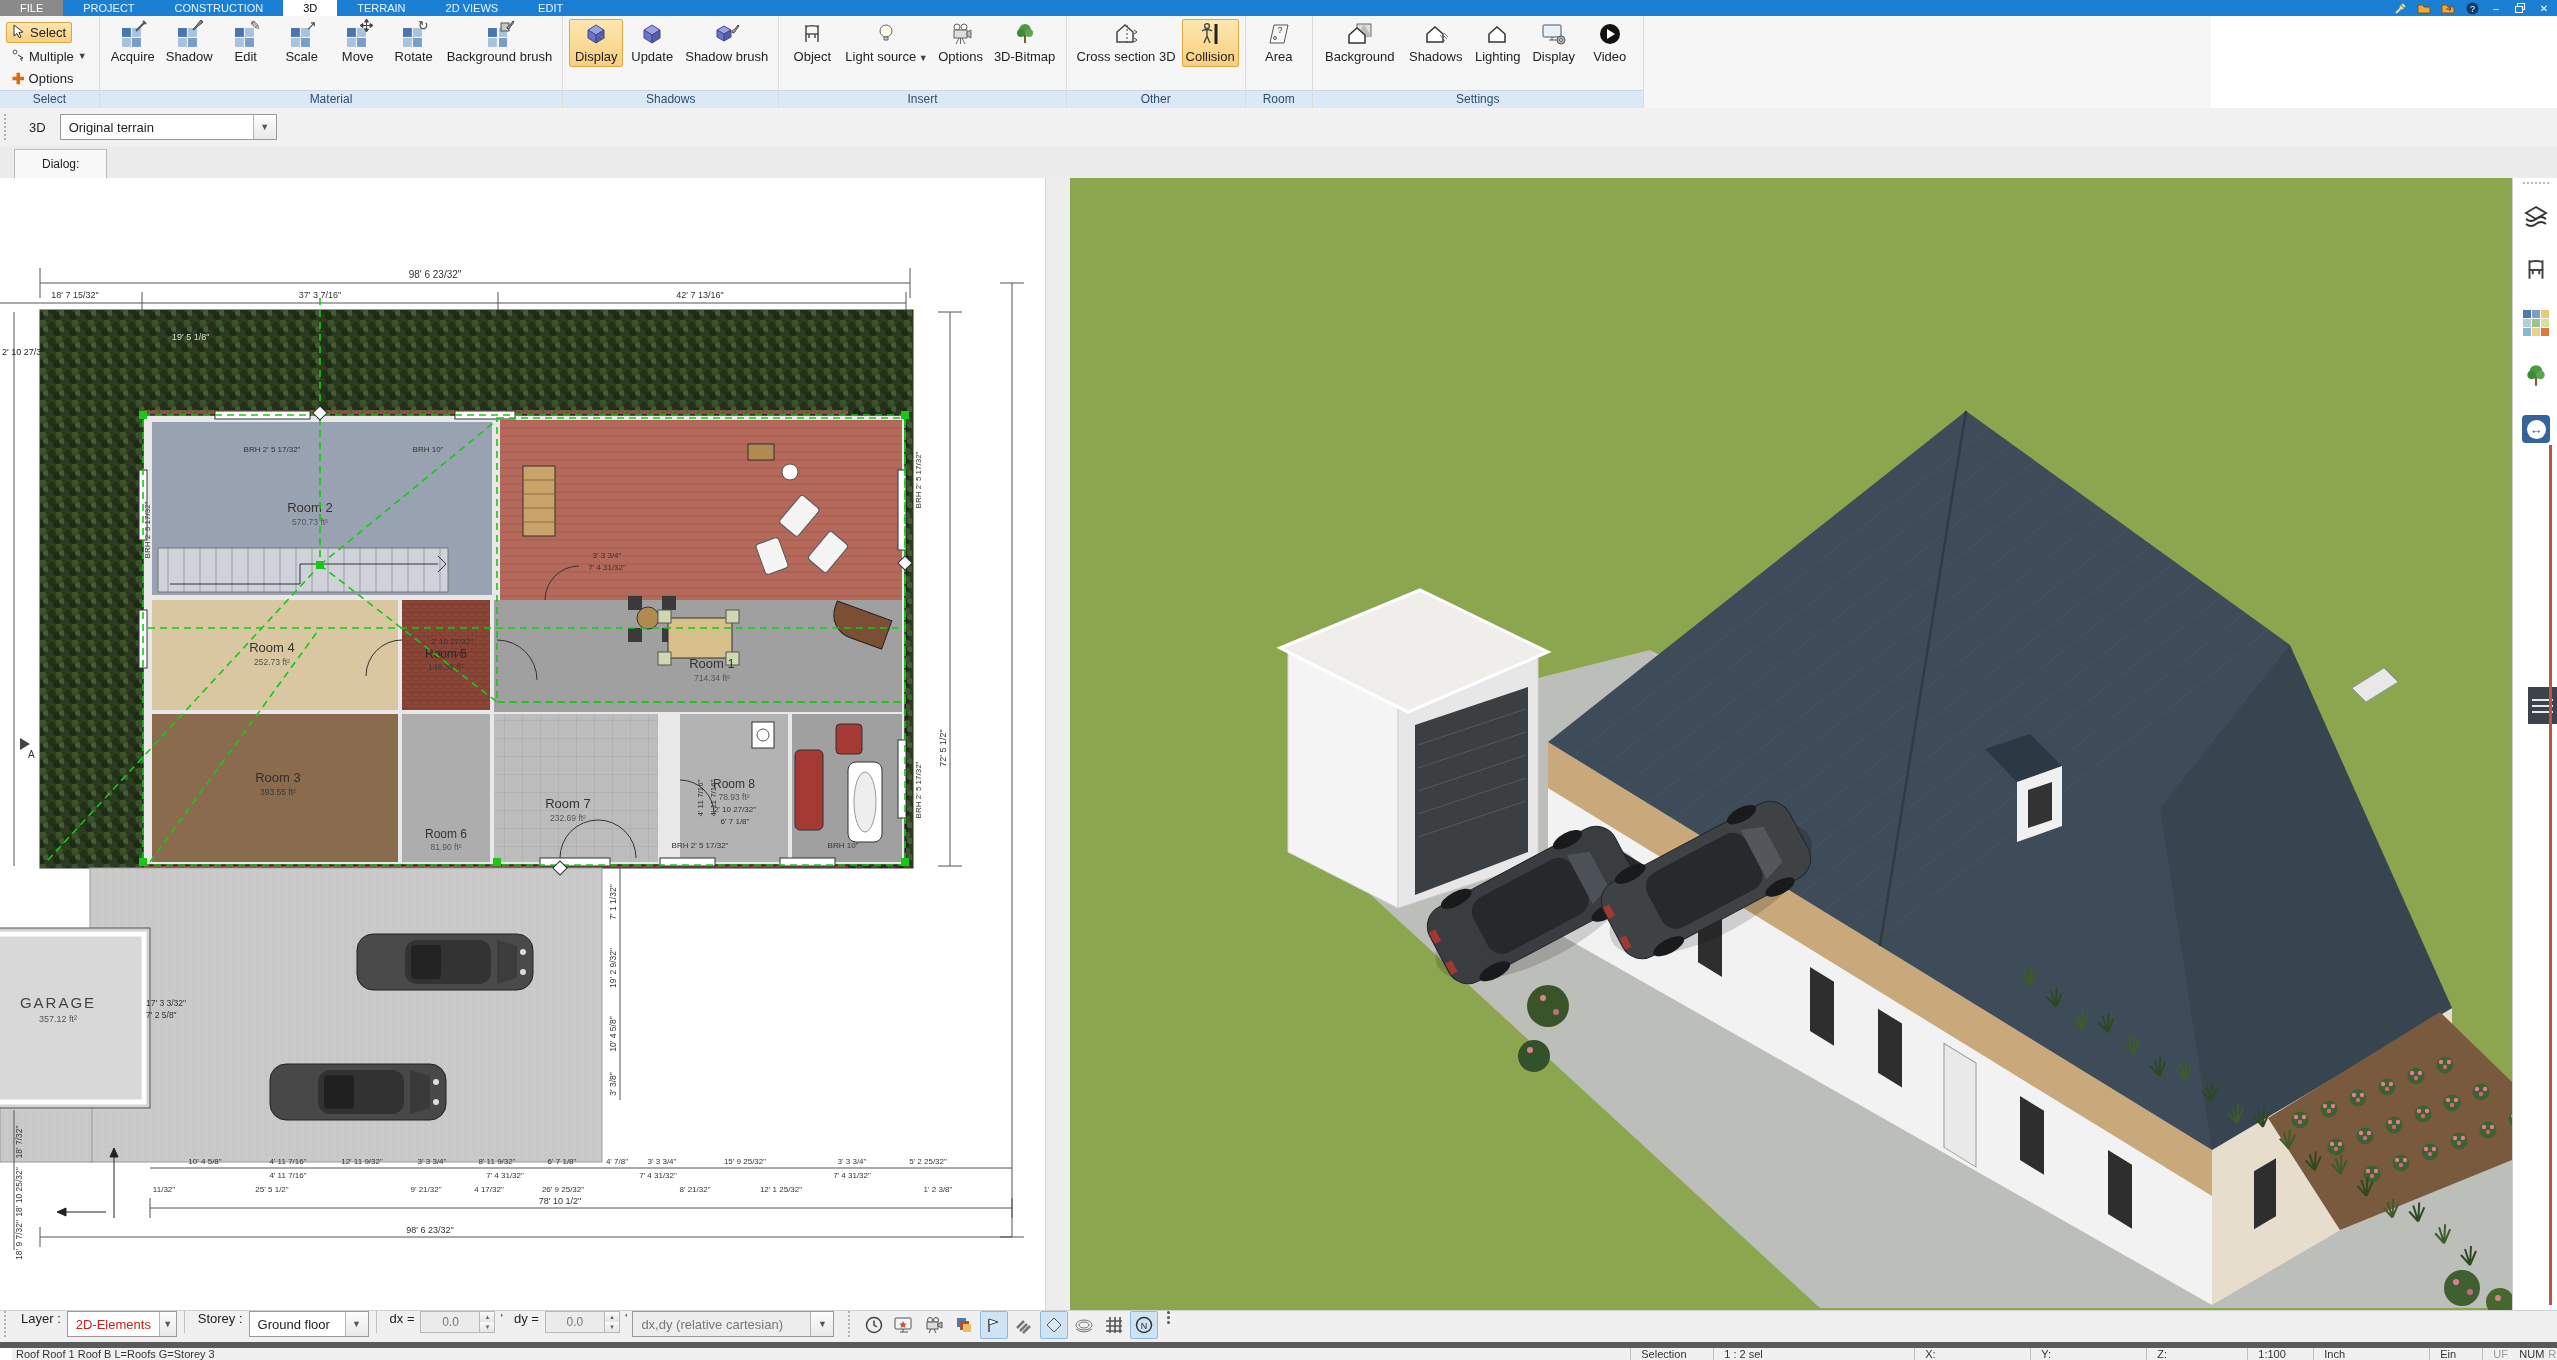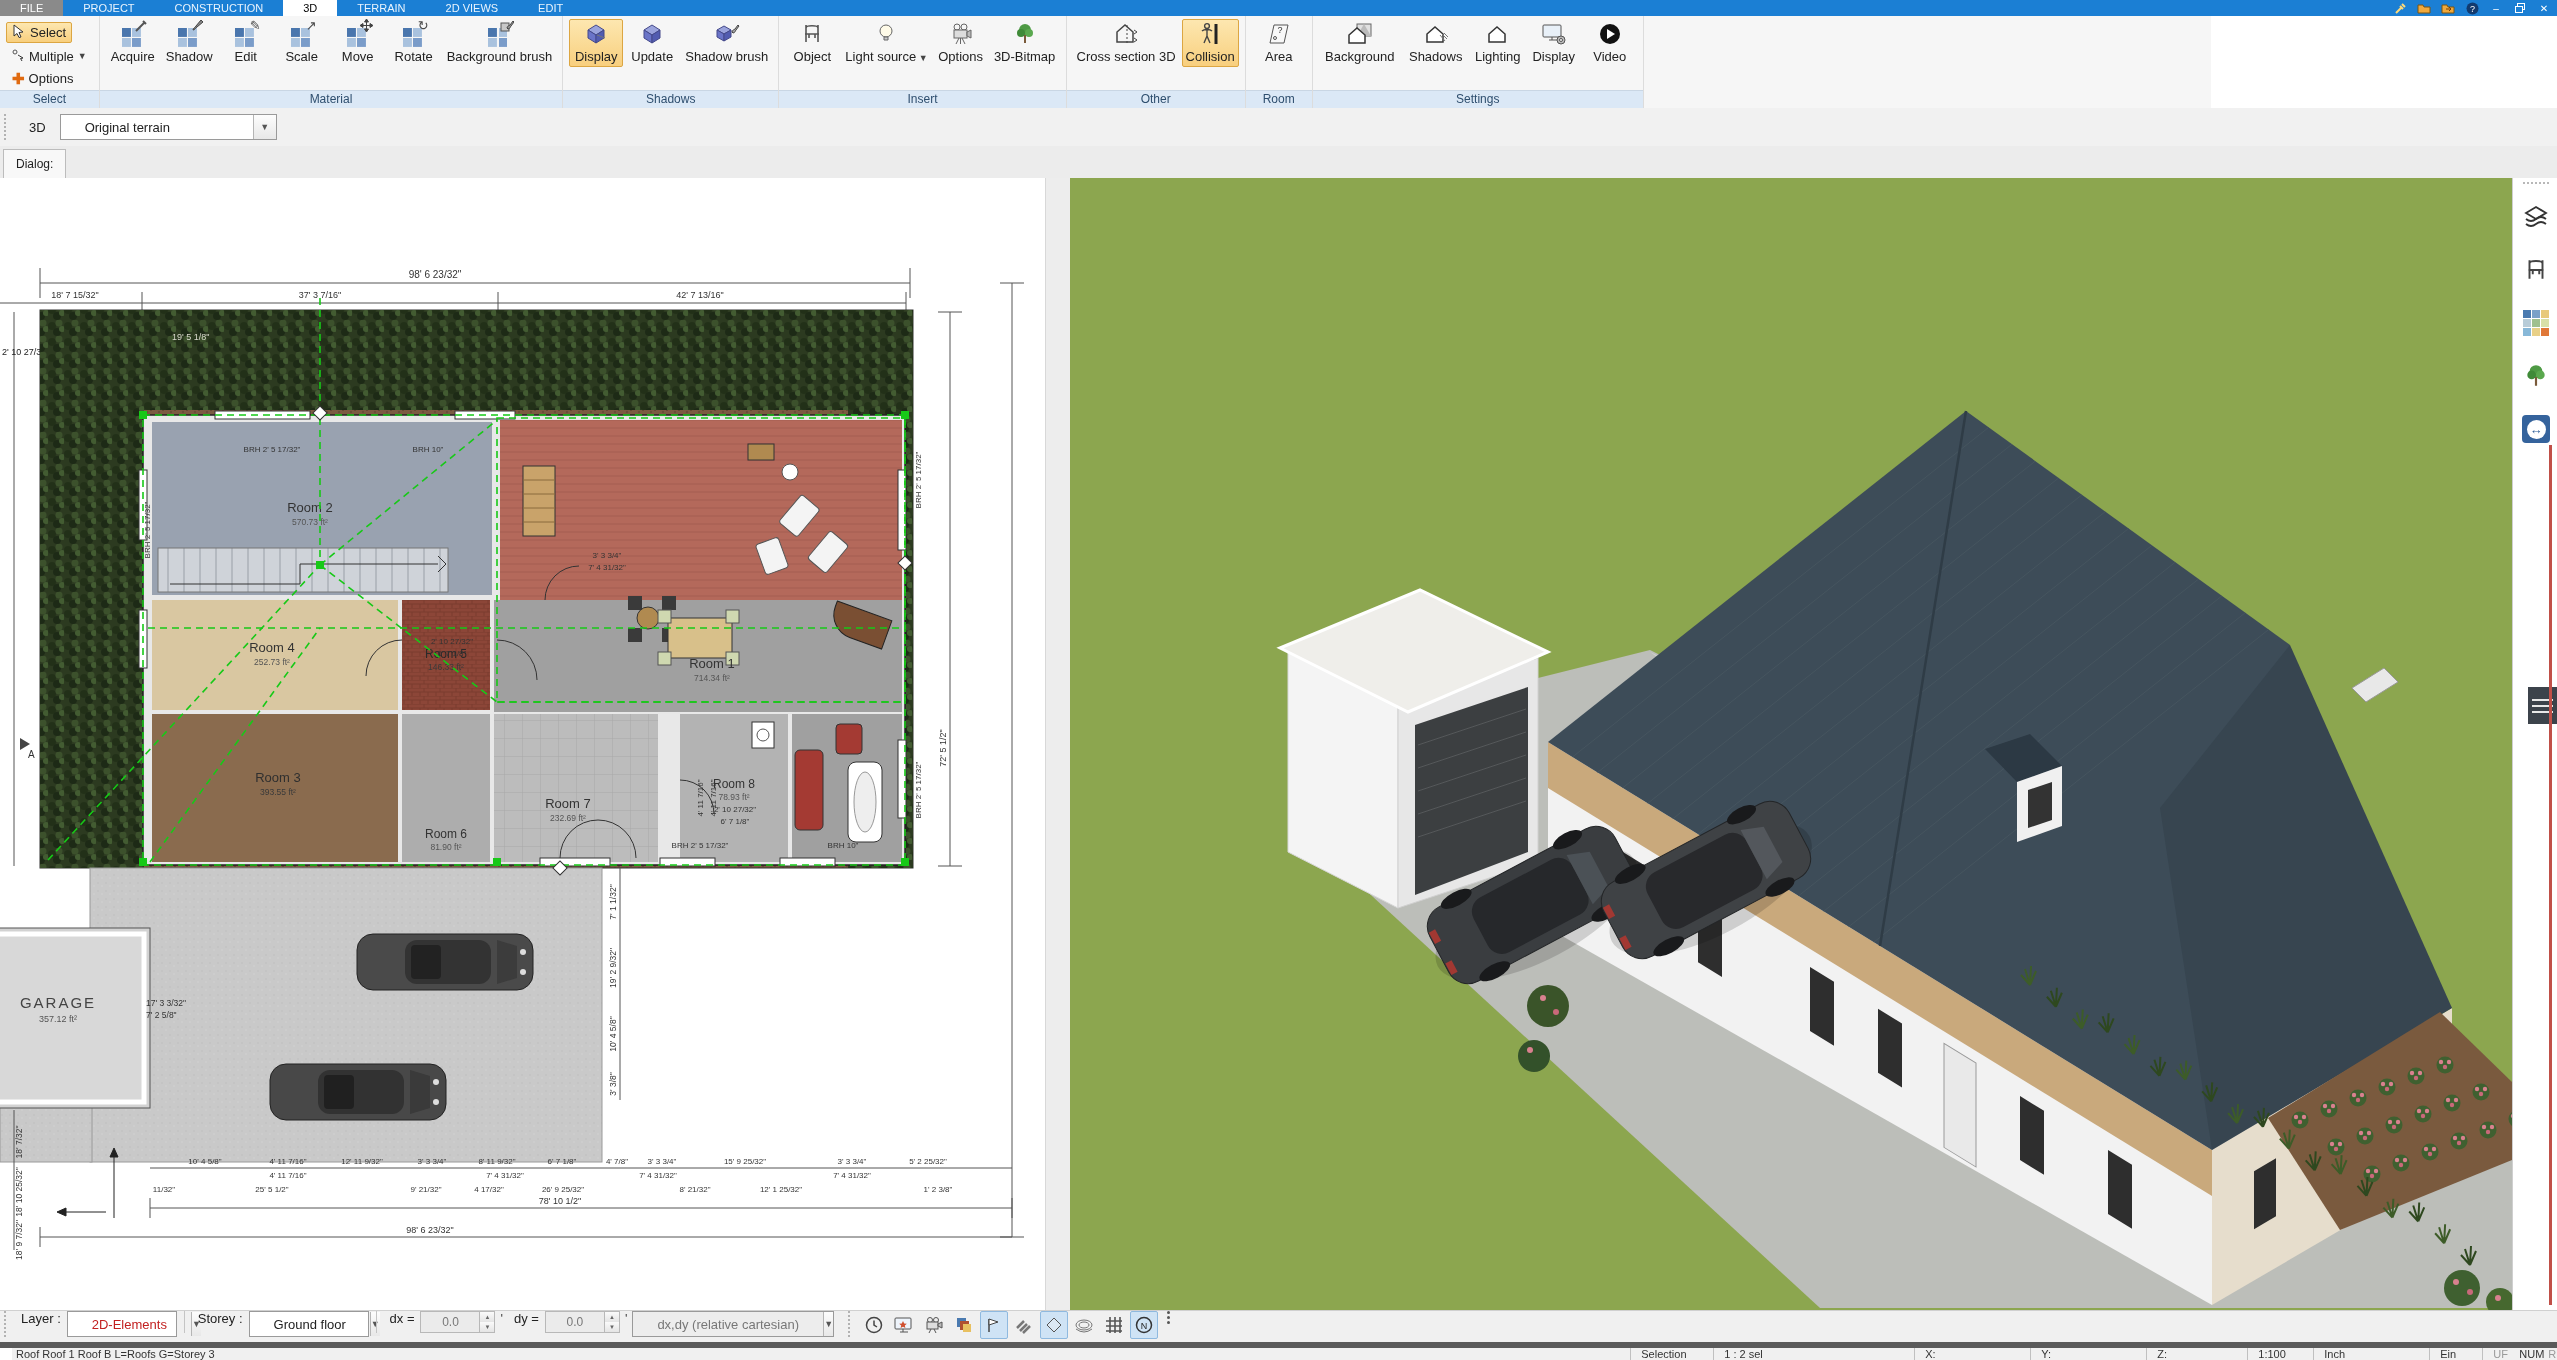--- a/index.html
+++ b/index.html
@@ -31,25 +31,25 @@
   .sel-col{flex-direction:column;align-items:flex-start;gap:3px;padding-top:4px;}
   .srow{display:flex;align-items:center;gap:4px;font-size:13px;padding:1px 5px;border:1px solid transparent;border-radius:2px;}
   .srow.hl{background:linear-gradient(#fde7b0,#f8cf7e);border:1px solid #dca642;}
   .chev{font-size:9px;color:#444;}
   .plus{color:#e06a10;font-weight:bold;font-size:15px;line-height:10px;}
   
   .viewbar{position:absolute;left:0;top:108px;width:2557px;height:38px;background:#f1f1f1;border-bottom:1px solid #d5d5d5;display:flex;align-items:center;}
   .grip{width:3px;height:26px;border-left:2px dotted #b2b2b2;margin:0 6px 0 4px;}
   .vlabel{font-size:13px;margin:0 14px 0 14px;}
   .dropdown{height:24px;background:#fff;border:1px solid #9a9a9a;display:flex;align-items:center;font-size:13px;}
-  .dropdown .dtext{padding:0 24px;flex:1;white-space:nowrap;}
+  .dropdown .dtext{padding:0 8px;flex:1;white-space:nowrap;}
   .darrow{width:22px;height:100%;border-left:1px solid #b5b5b5;background:linear-gradient(#fdfdfd,#e8e8e8);
           display:flex;align-items:center;justify-content:center;font-size:9px;color:#555;}
   .dialogbar{position:absolute;left:0;top:146px;width:2557px;height:32px;background:#ececec;border-bottom:1px solid #c9c9c9;}
-  .dtab{position:absolute;left:3px;top:3px;height:28px;padding:0 12px;background:#f8f8f8;border:1px solid #bcbcbc;border-bottom:none;
+  .dtab{position:absolute;left:14px;top:3px;height:28px;padding:0 27px;background:#f8f8f8;border:1px solid #bcbcbc;border-bottom:none;
         font-size:12px;line-height:28px;}
   
   .plan-pane{position:absolute;left:0;top:178px;width:1045px;height:1132px;background:#fff;}
   .splitter{position:absolute;left:1045px;top:178px;width:25px;height:1132px;background:#ededed;border-left:1px solid #d8d8d8;border-right:1px solid #d8d8d8;}
   .view3d-pane{position:absolute;left:1070px;top:178px;width:1442px;height:1132px;}
   .right-bar{position:absolute;left:2512px;top:178px;width:45px;height:1132px;background:#fff;border-left:1px solid #cfcfcf;}
   .rb-ico{position:absolute;left:8px;width:30px;height:30px;display:flex;align-items:center;justify-content:center;}
   .rb-dots{position:absolute;left:10px;top:4px;width:26px;border-top:2px dotted #b8b8b8;}
   .pal{display:grid;grid-template-columns:repeat(3,1fr);grid-template-rows:repeat(3,1fr);width:26px;height:26px;gap:1px;}
   .pal div{width:100%;height:100%;}

